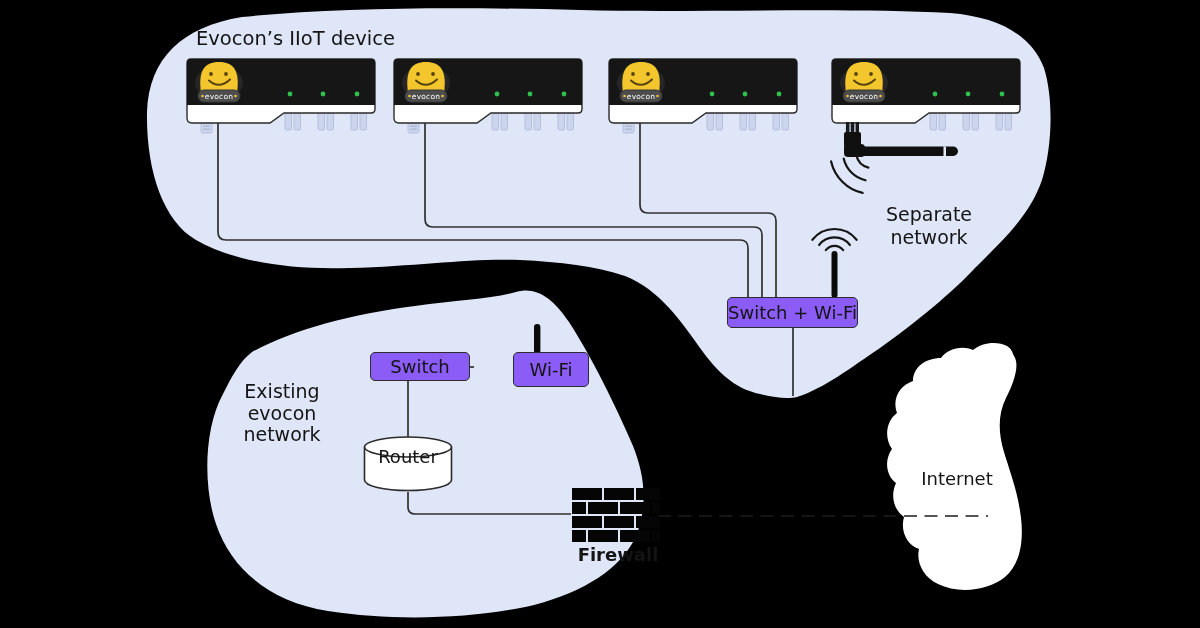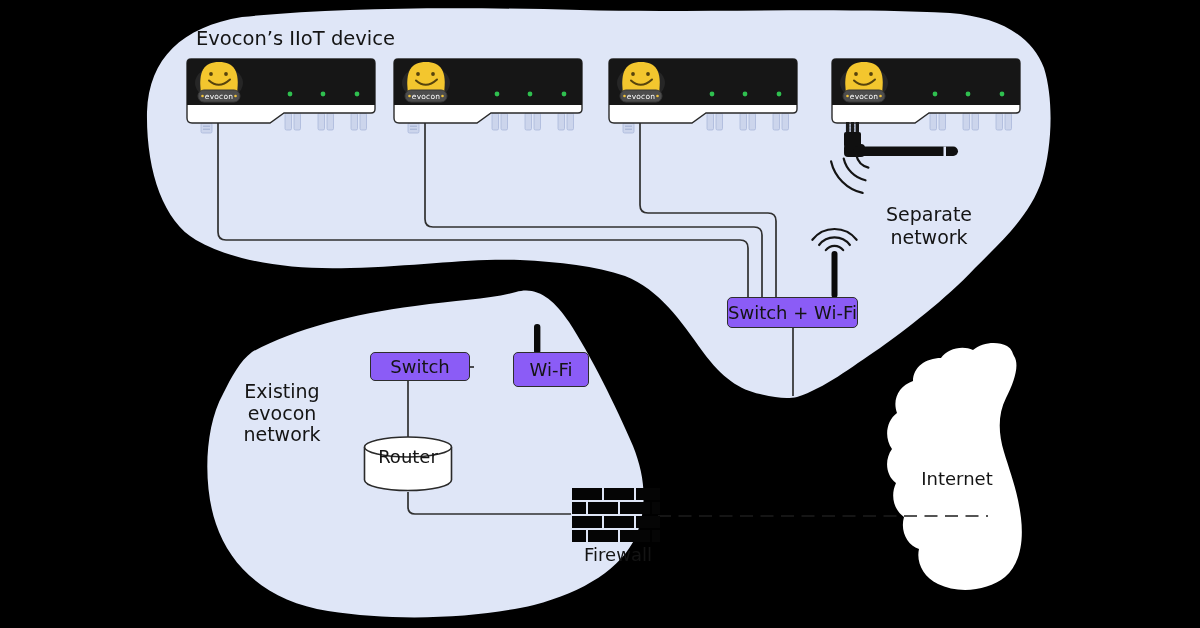--- a/index.html
+++ b/index.html
@@ -186,16 +186,16 @@
   <div class="lbl center region-label" style="left:229px;top:381px;width:106px;line-height:21.5px;">Existing evocon network</div>
 
   <div class="node" style="left:727px;top:297px;width:131px;height:31px;">Switch + Wi-Fi</div>
 
   <div class="node" style="left:370px;top:352px;width:100px;height:29px;">Switch</div>
 
   <div class="node" style="left:473px;top:352px;width:76px;height:35px;margin-left:40px;">Wi-Fi</div>
 
   <div class="lbl center small-label" style="left:363px;top:446px;width:90px;">Router</div>
 
-  <div class="lbl center small-label" style="left:572px;top:544px;width:92px;">Firewall</div>
+  <div class="lbl center small-label" style="left:572px;top:544px;width:92px;font-weight:bold;">Firewall</div>
 
   <div class="lbl center small-label" style="left:917px;top:468px;width:80px;">Internet</div>
 </div>
 
 </body></html>

